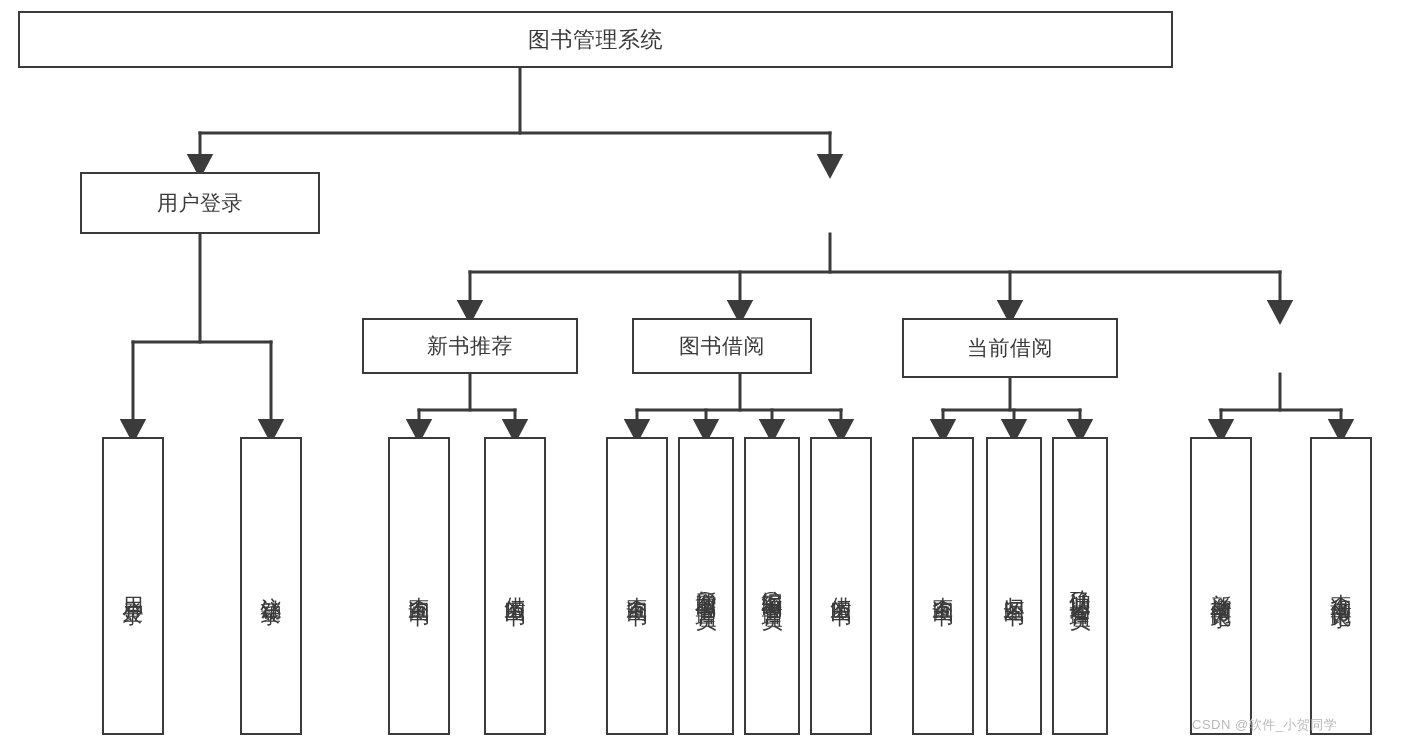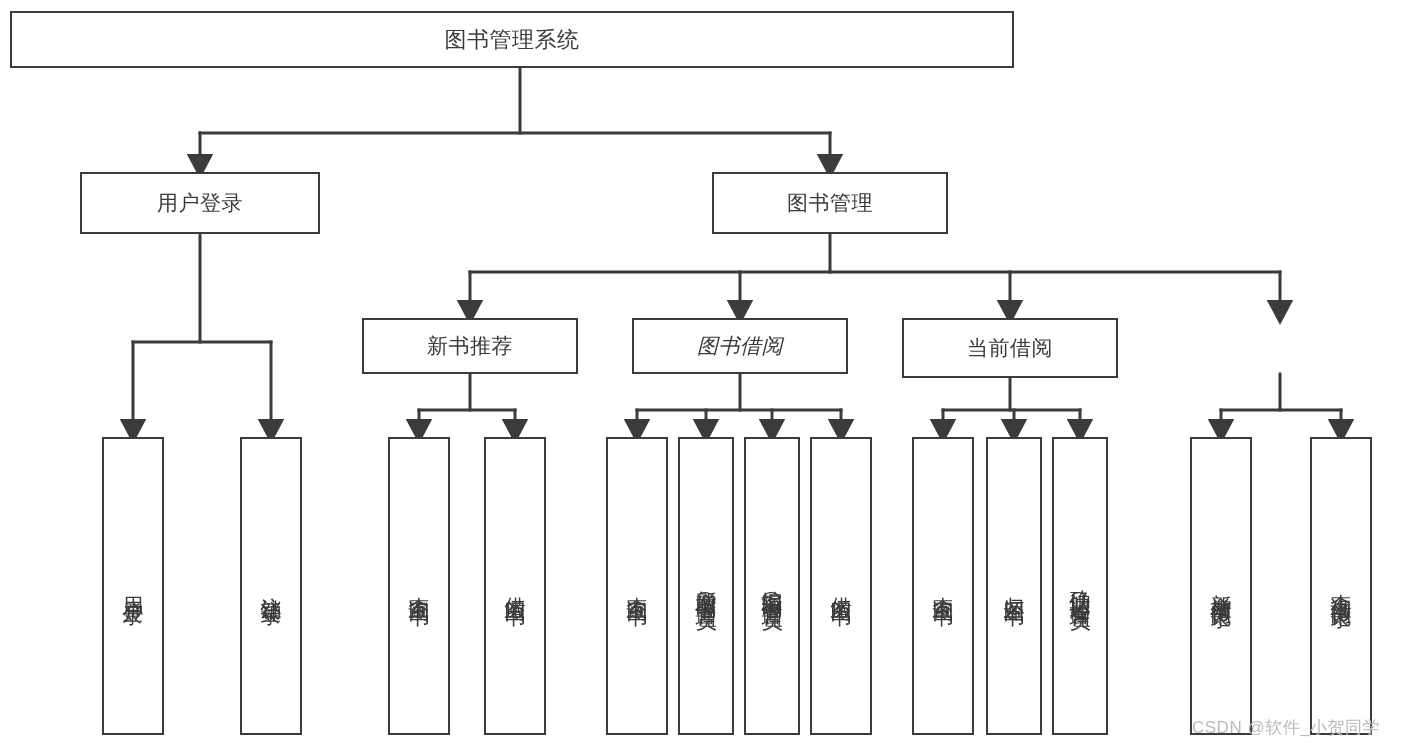--- a/index.html
+++ b/index.html
@@ -58,21 +58,21 @@
   }
   .node.v .label {
     writing-mode: vertical-rl;
     text-orientation: upright;
     font-size: 21px;
     letter-spacing: 3px;
     white-space: nowrap;
   }
   .watermark {
     position: absolute;
-    font-size: 17px;
+    font-size: 13px;
     color: #b9b9b9;
     white-space: nowrap;
     z-index: 3;
     letter-spacing: 0.5px;
   }
 </style>
 </head>
 <body>
 
 <div id="canvas">
@@ -120,35 +120,32 @@
       <path d="M1014,410 L1014,423" marker-end="url(#arrow)"></path>
       <path d="M1080,410 L1080,423" marker-end="url(#arrow)"></path>
 
       <path d="M1280,374 L1280,410"></path>
       <path d="M1221,410 L1341,410"></path>
       <path d="M1221,410 L1221,423" marker-end="url(#arrow)"></path>
       <path d="M1341,410 L1341,423" marker-end="url(#arrow)"></path>
     </g>
   </svg>
 
-  <div class="node h root" style="left:10px; top:11px; width:1004px; height:57px;">
+  <div class="node h root" style="left:18px; top:11px; width:1155px; height:57px;">
     <span class="label">图书管理系统</span>
   </div>
 
   <div class="node h" style="left:80px; top:172px; width:240px; height:62px;">
     <span class="label">用户登录</span>
   </div>
-  <div class="node h" style="left:712px; top:172px; width:236px; height:62px;">
-    <span class="label">图书管理</span>
-  </div>
 
   <div class="node h" style="left:362px; top:318px; width:216px; height:56px;text-align:right;">
     <span class="label">新书推荐</span>
   </div>
-  <div class="node h" style="left:632px; top:318px; width:216px; height:56px;font-style:italic;">
+  <div class="node h" style="left:632px; top:318px; width:180px; height:56px;">
     <span class="label">图书借阅</span>
   </div>
   <div class="node h" style="left:902px; top:318px; width:216px; height:60px;">
     <span class="label">当前借阅</span>
   </div>
 
   <div class="node v" style="left:102px; top:437px; width:62px; height:298px;">
     <span class="label">用户登录</span>
   </div>
   <div class="node v" style="left:240px; top:437px; width:62px; height:298px;">

